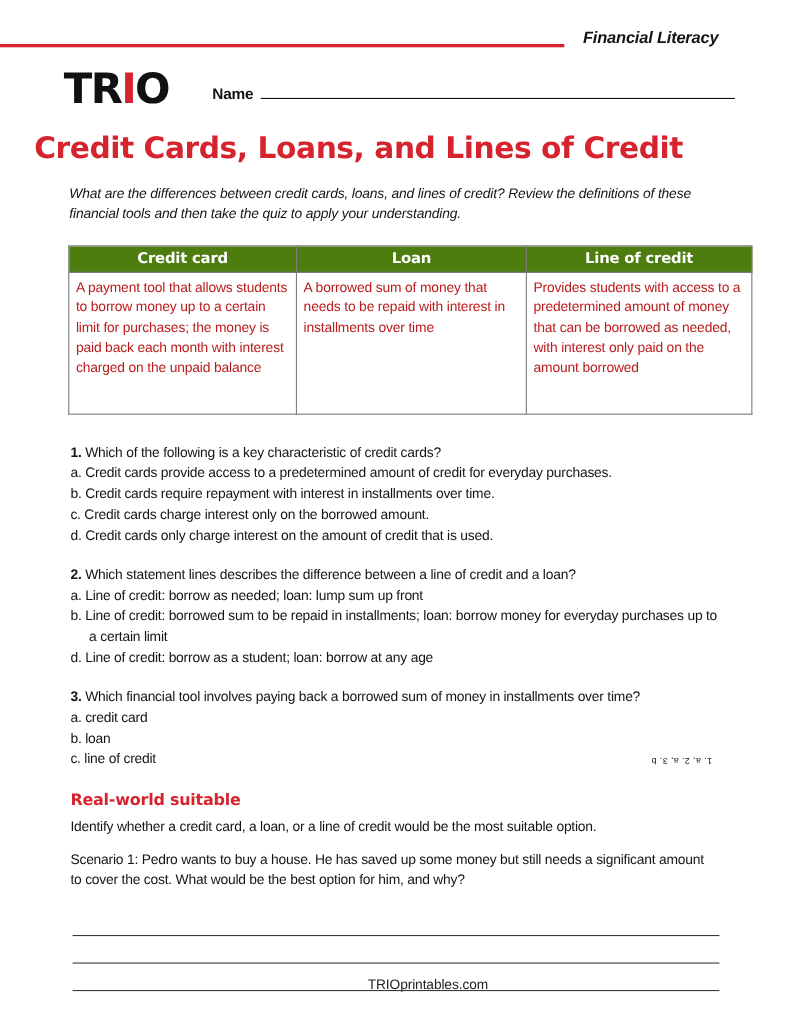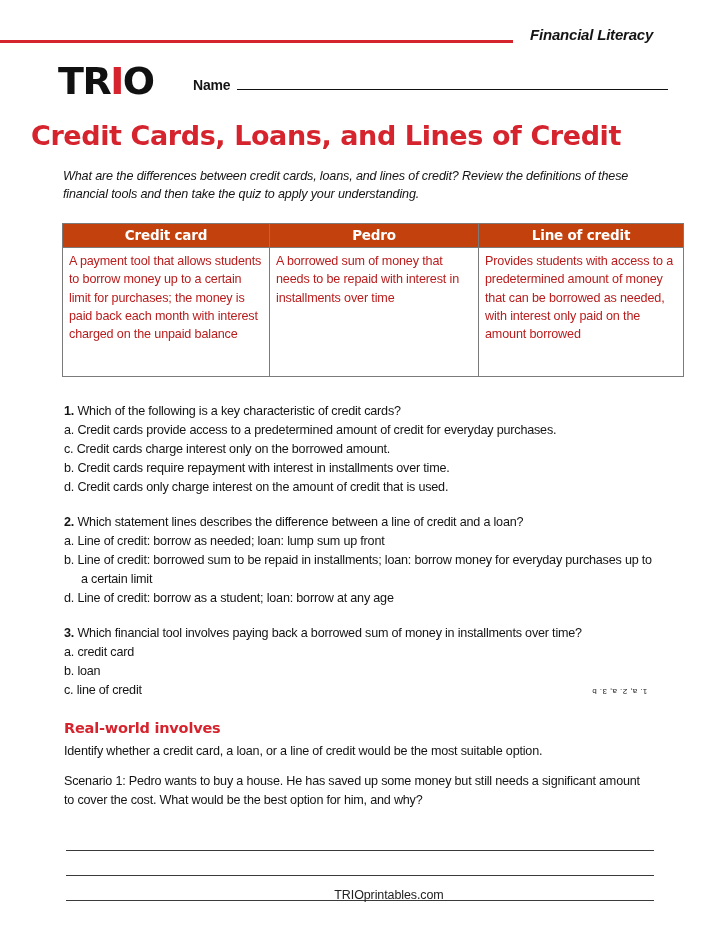--- a/index.html
+++ b/index.html
@@ -117,21 +117,21 @@
   
   .def-table {
     position: absolute;
     top: 223px;
     left: 62px;
     width: 594px;
     border-collapse: collapse;
     table-layout: fixed;
   }
   .def-table th {
-    background: #c2410c;
+    background: #4d7c0f;
     color: #ffffff;
     font-size: 13.5px;
     font-weight: bold;
     text-align: center;
     padding: 3px 4px 4px;
     border: 1px solid #7b7b7b;
     letter-spacing: -0.2px;
     font-family: "DejaVu Sans", sans-serif;
   }
   .def-table td {
@@ -262,40 +262,40 @@
   </div>
 
   <div class="title">Credit Cards, Loans, and Lines of Credit</div>
 
   <div class="intro">What are the differences between credit cards, loans, and lines of credit? Review the definitions of these financial tools and then take the quiz to apply your understanding.</div>
 
   <table class="def-table">
     <thead>
       <tr>
         <th class="col-a">Credit card</th>
-        <th class="col-b">Pedro</th>
+        <th class="col-b">Loan</th>
         <th class="col-c">Line of credit</th>
       </tr>
     </thead>
     <tbody>
       <tr>
         <td>A payment tool that allows students to borrow money up to a certain limit for purchases; the money is paid back each month with interest charged on the unpaid balance</td>
         <td>A borrowed sum of money that needs to be repaid with interest in installments over time</td>
         <td>Provides students with access to a predetermined amount of money that can be borrowed as needed, with interest only paid on the amount borrowed</td>
       </tr>
     </tbody>
   </table>
 
   <div class="quiz">
 
     <div class="q-block">
       <div class="q-stem"><span class="q-num">1.</span> <span>Which of the following is a key characteristic of credit cards?</span></div>
       <div class="q-choice">a. Credit cards provide access to a predetermined amount of credit for everyday purchases.</div>
+      <div class="q-choice">b. Credit cards require repayment with interest in installments over time.</div>
       <div class="q-choice">c. Credit cards charge interest only on the borrowed amount.</div>
-      <div class="q-choice">b. Credit cards require repayment with interest in installments over time.</div>
       <div class="q-choice">d. Credit cards only charge interest on the amount of credit that is used.</div>
     </div>
 
     <div class="q-block">
       <div class="q-stem"><span class="q-num">2.</span> <span>Which statement lines describes the difference between a line of credit and a loan?</span></div>
       <div class="q-choice">a. Line of credit: borrow as needed; loan: lump sum up front</div>
       <div class="q-choice">b. Line of credit: borrowed sum to be repaid in installments; loan: borrow money for everyday purchases up to a certain limit</div>
       <div class="q-choice">d. Line of credit: borrow as a student; loan: borrow at any age</div>
     </div>
 
@@ -303,21 +303,21 @@
       <div class="q-stem"><span class="q-num">3.</span> <span>Which financial tool involves paying back a borrowed sum of money in installments over time?</span></div>
       <div class="q-choice">a. credit card</div>
       <div class="q-choice">b. loan</div>
       <div class="q-choice">c. line of credit</div>
     </div>
 
   </div>
 
   <div class="answer-key">1. a, 2. a, 3. b</div>
 
-  <div class="scenario-head">Real-world involves</div>
+  <div class="scenario-head">Real-world suitable</div>
   <div class="scenario-sub">Identify whether a credit card, a loan, or a line of credit would be the most suitable option.</div>
   <div class="scenario-body">Scenario 1: Pedro wants to buy a house. He has saved up some money but still needs a significant amount to cover the cost. What would be the best option for him, and why?</div>
 
   <div class="answer-lines">
     <div class="answer-line"></div>
     <div class="answer-line"></div>
     <div class="answer-line"></div>
   </div>
 
   <div class="footer">TRIOprintables.com</div>

